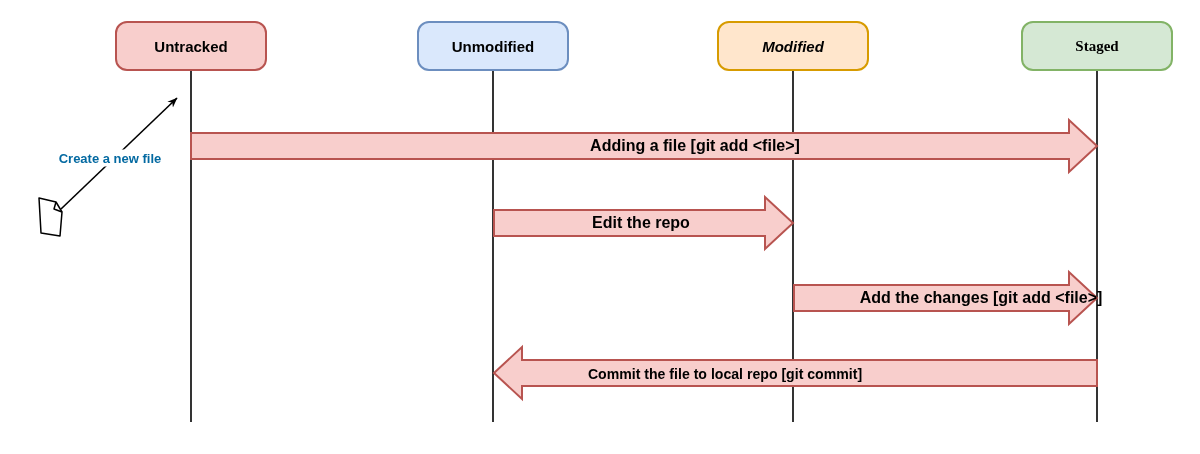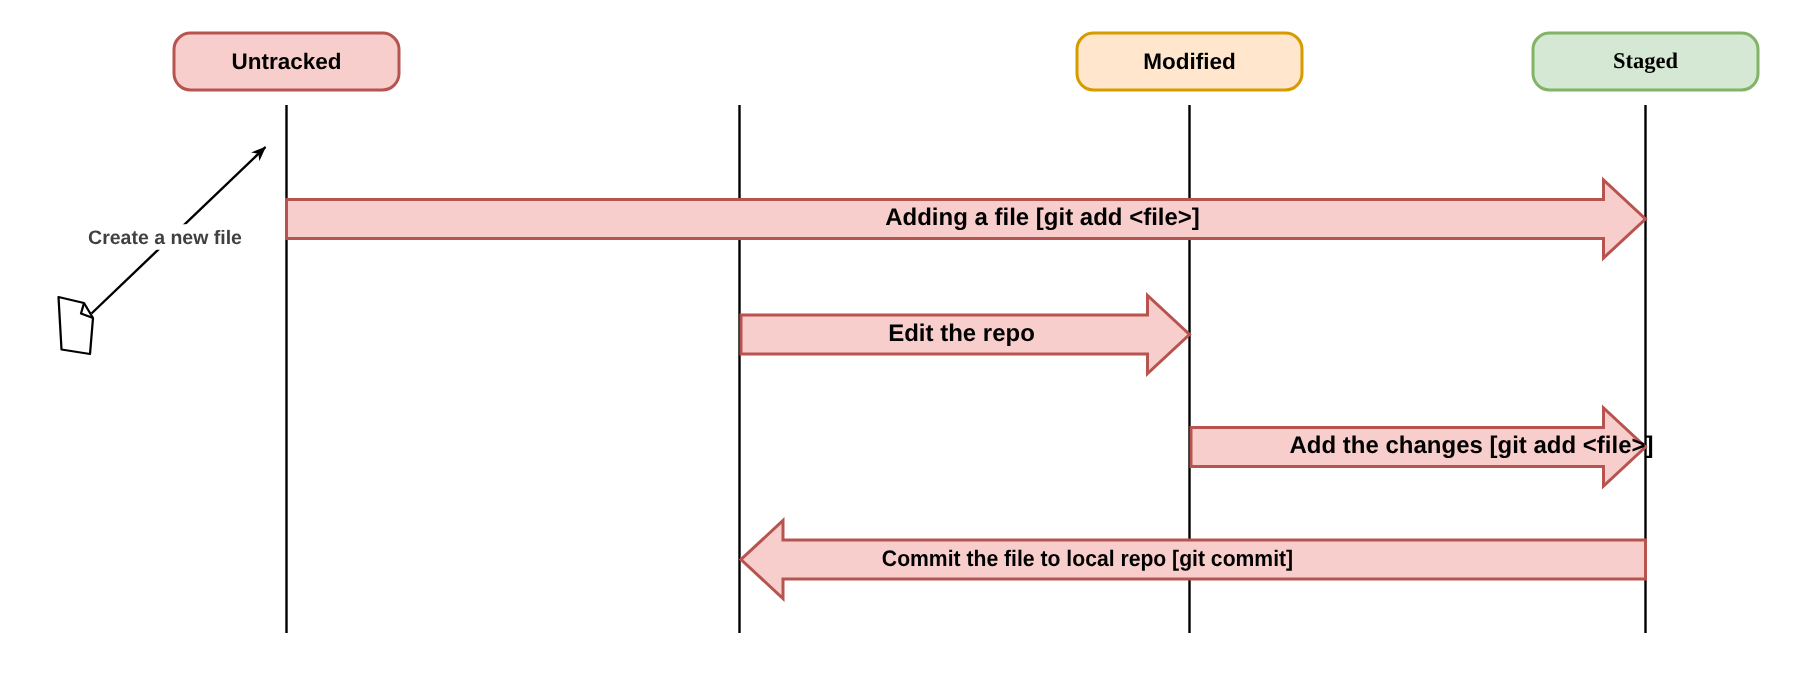--- a/index.html
+++ b/index.html
@@ -19,34 +19,34 @@
     position: absolute;
     left: 0;
     top: 0;
     width: 1200px;
     height: 454px;
   }
   .state-box {
     position: absolute;
     top: 21px;
     width: 152px;
-    height: 40px;
+    height: 50px;
     box-sizing: border-box;
     border: 2px solid #000;
     border-radius: 12px;
     display: flex;
     align-items: center;
     justify-content: center;
     font-size: 15px;
     font-weight: bold;
     color: #000000;
   }
   .state-untracked  { left: 115px;  background: #F8CECC; border-color: #B85450; }
   .state-unmodified { left: 417px;  background: #DAE8FC; border-color: #6C8EBF; }
-  .state-modified   { left: 717px;  background: #FFE6CC; border-color: #D79B00; }
+  .state-modified   { left: 717px;  background: #FFE6CC; border-color: #D79B00; font-style: italic; }
   .state-staged     { left: 1021px; background: #D5E8D4; border-color: #82B366; font-family: Liberation Serif, serif; }
 
   .arrow-label {
     position: absolute;
     transform: translate(-50%, -50%);
     font-size: 16px;
     font-weight: bold;
     color: #000000;
     white-space: nowrap;
   }
@@ -58,21 +58,21 @@
     font-size: 15px;
     transform: translate(-50%, -50%) scaleX(0.94);
   }
   .annotation-label {
     position: absolute;
     left: 110px;
     top: 158px;
     transform: translate(-50%, -50%);
     font-size: 13px;
     font-weight: bold;
-    color: #404040;
+    color: #0369a1;
     white-space: nowrap;
     background: #ffffff;
     padding: 1px 3px;
   }
 </style>
 </head>
 <body>
 
 <div class="canvas">
 
@@ -100,20 +100,23 @@
 
     <g>
       <path d="M39,198 L56,202 L62,212 L60,236 L41,233 Z" fill="#ffffff" stroke="#000000" stroke-width="1.5" stroke-linejoin="round"></path>
       <path d="M56,202 L54,209 L62,212" fill="none" stroke="#000000" stroke-width="1.5" stroke-linejoin="round"></path>
     </g>
   </svg>
 
   <div class="state-box state-untracked">
     <span>Untracked</span>
   </div>
+  <div class="state-box state-unmodified">
+    <span>Unmodified</span>
+  </div>
   <div class="state-box state-modified">
     <span>Modified</span>
   </div>
   <div class="state-box state-staged">
     <span>Staged</span>
   </div>
 
   <div class="arrow-label arrow-label-1">Adding a file [git add &lt;file&gt;]</div>
   <div class="arrow-label arrow-label-2">Edit the repo</div>
   <div class="arrow-label arrow-label-3">Add the changes [git add &lt;file&gt;]</div>

